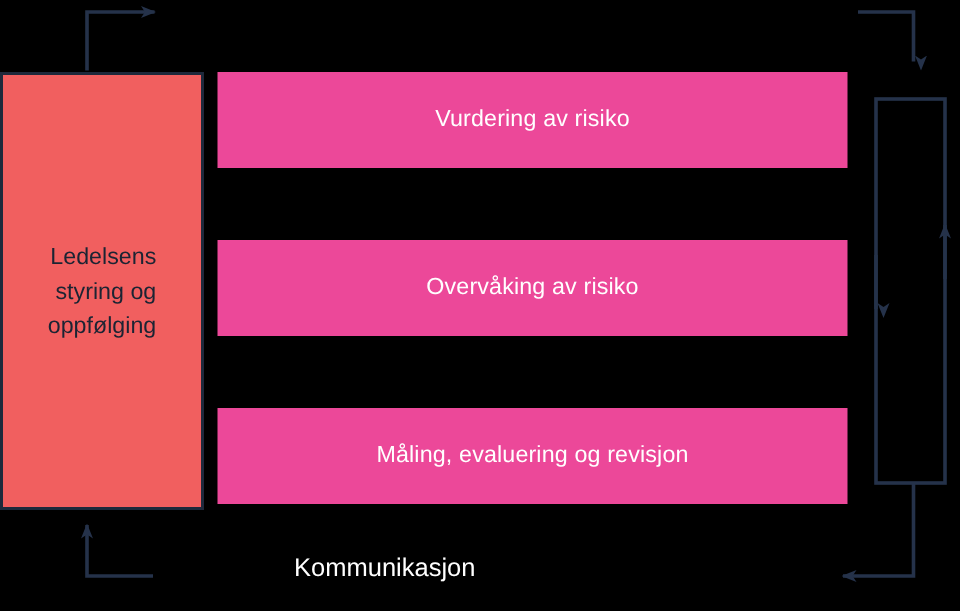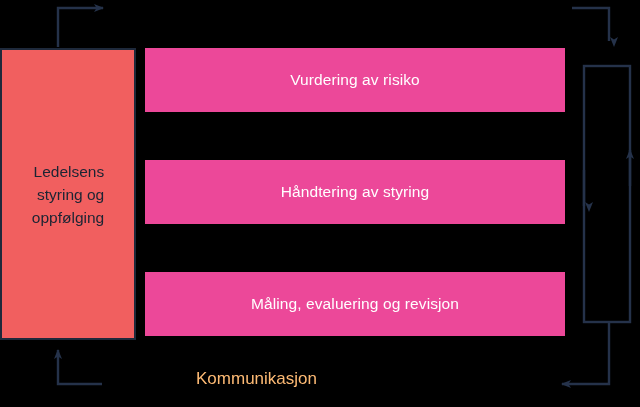--- a/index.html
+++ b/index.html
@@ -78,41 +78,41 @@
     pointer-events: none;
   }
 
   
   .comm-label {
     position: absolute;
     left: 0;
     top: 369px;
     width: 513px;
     text-align: center;
-    color: #fdba74;
+    color: #ffffff;
     font-size: 17px;
   }
 </style>
 </head>
 <body>
 
 <div id="stage">
 
   <div class="mgmt-block">
     <div class="mgmt-label">Ledelsens
 styring og
 oppfølging</div>
   </div>
 
   <div class="bars">
     <div class="bar">
       <span class="bar-label">Vurdering av risiko</span>
     </div>
     <div class="bar">
-      <span class="bar-label">Håndtering av styring</span>
+      <span class="bar-label">Overvåking av risiko</span>
     </div>
     <div class="bar">
       <span class="bar-label">Måling, evaluering og revisjon</span>
     </div>
   </div>
 
   <svg class="lineSvg" viewBox="0 0 640 407">
     <defs>
       <marker id="ah-r" markerWidth="10" markerHeight="10" refX="9" refY="4" orient="auto" markerUnits="userSpaceOnUse">
         <path d="M0,0 L10,4 L0,8 L2.6,4 Z" fill="#25324a"></path>

